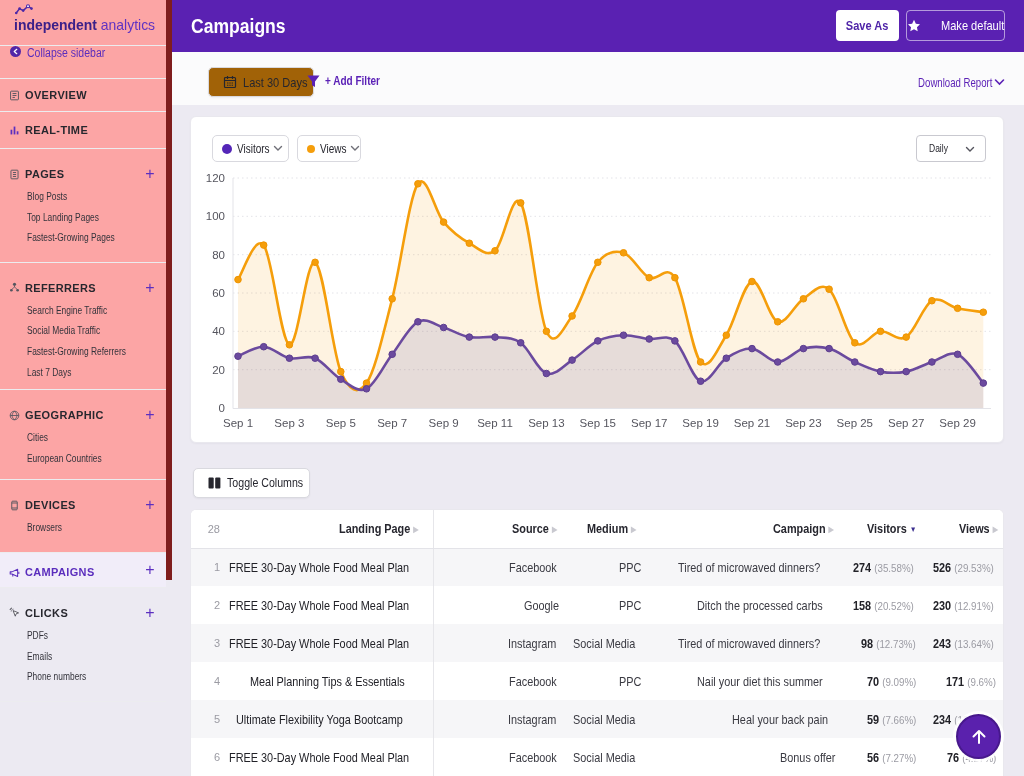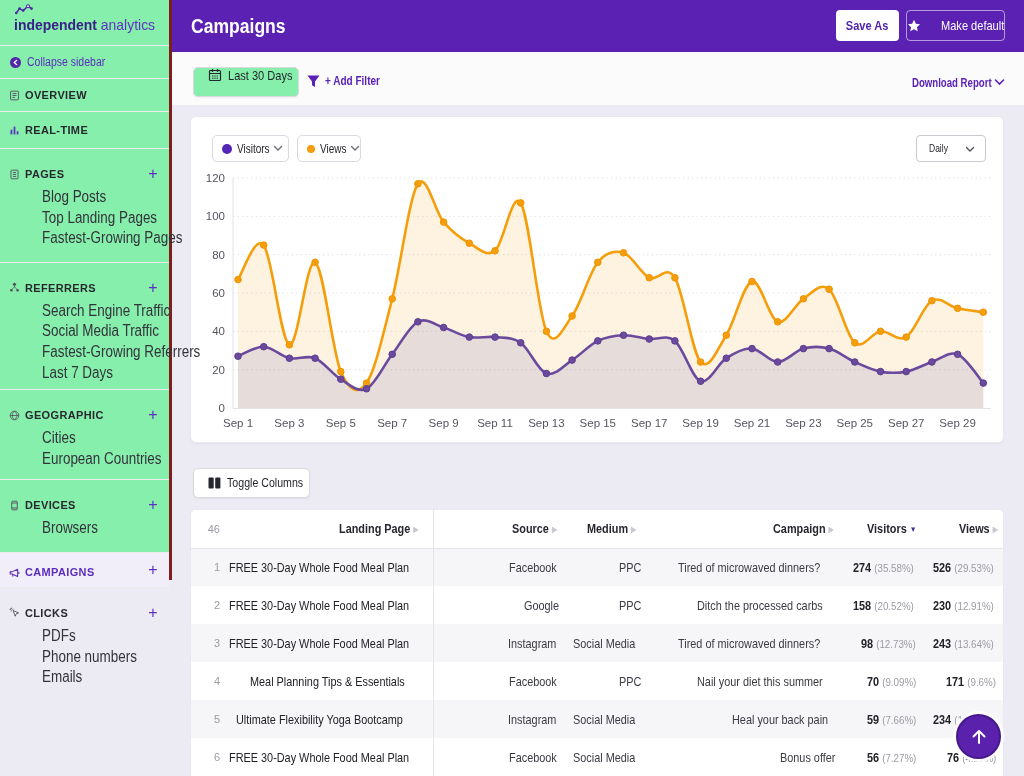--- a/index.html
+++ b/index.html
@@ -1,43 +1,43 @@
 <!DOCTYPE html>
 <html><head>
 <meta charset="utf-8">
 <style>
 *{margin:0;padding:0;box-sizing:border-box}
 html,body{width:1024px;height:776px;overflow:hidden;font-family:"Liberation Sans",sans-serif;background:#eceaf2}
 .fx{display:inline-block;transform:scaleX(0.85);transform-origin:0 50%;white-space:nowrap}
 .fx8{display:inline-block;transform:scaleX(0.8);transform-origin:0 50%;white-space:nowrap}
 .sx{display:inline-block;transform:scaleX(0.84);transform-origin:0 50%;white-space:nowrap}
-.sidebar{position:absolute;left:0;top:0;width:172px;height:580px;background:#86efac;border-right:3px solid #7f1d1d;z-index:20}
+.sidebar{position:absolute;left:0;top:0;width:172px;height:580px;background:#fca5a5;border-right:6px solid #7f1d1d;z-index:20}
 .sb-logo{height:46px;border-bottom:1px solid #ececef;position:relative}
 .logo-txt{position:absolute;left:14px;top:16px;font-size:15px;color:#3b2089;font-weight:bold;white-space:nowrap;transform:scaleX(0.93);transform-origin:0 50%}
 .logo-txt span{font-weight:normal;color:#5f33c2}
-.sb-collapse{height:33px;border-bottom:1px solid #ececef;display:flex;align-items:center;padding-left:9px;color:#5a2dbd;font-size:12.5px}.sb-collapse svg{width:11px;height:11px;flex:0 0 11px}
+.sb-collapse{height:33px;border-bottom:1px solid #ececef;display:flex;padding-left:9px;color:#5a2dbd;font-size:12.5px}.sb-collapse svg{width:11px;height:11px;flex:0 0 11px}
 .sb-item{position:relative;display:flex;align-items:center;height:33px;padding-left:8px;border-bottom:1px solid #ececef}
 .sb-item.rt{height:37px}
 .lbl{font-size:11.8px;font-weight:bold;letter-spacing:0.4px;color:#27272e;margin-left:5px;transform:scaleX(0.93);transform-origin:0 50%;white-space:nowrap}
 .sb-plus{position:absolute;right:8px;top:50%;margin-top:-9px;width:16px;height:18px;color:#5b2fc0;font-size:16px;line-height:17px;text-align:center;font-weight:normal}
 .sb-group{border-bottom:1px solid #ececef;padding:9px 0 13px}.sb-group.g2{padding-bottom:6px}.sb-group.g3{padding-bottom:10px}.sb-head+.sb-sub{margin-top:-3px}
 .sb-head{position:relative;display:flex;align-items:center;height:32px;padding-left:8px}
-.sb-sub{font-size:16px;color:#33333b;height:20.6px;line-height:20.6px;padding-left:42px;white-space:nowrap}
+.sb-sub{font-size:10px;color:#33333b;height:20.6px;line-height:20.6px;padding-left:27px;white-space:nowrap}
 .sb-camp{position:relative;display:flex;align-items:center;height:35px;padding-left:8px;padding-top:5px;background:#f1edf9;border-bottom:1px solid #ececef}
 .sb-camp .lbl{color:#5a2dbd}
 .icon13{width:11px;height:11px;flex:0 0 11px;display:block;margin-left:1px}
 .main{position:absolute;left:172px;top:0;width:852px;height:776px}
 .phead{position:absolute;left:0;top:0;width:852px;height:52px;background:#5a21b2}
 .phead h1{position:absolute;left:19px;top:15px;color:#fff;font-size:19.5px;font-weight:bold;transform:scaleX(0.9);transform-origin:0 50%}
 .btn-saveas{position:absolute;left:664px;top:10px;width:63px;height:31px;background:#fff;border-radius:4px;color:#4f24a8;font-size:13px;font-weight:bold;display:flex;align-items:center;justify-content:center}
 .btn-mkdef{position:absolute;left:734px;top:10px;width:99px;height:31px;border:1px solid rgba(255,255,255,0.55);border-radius:4px;color:#fff;font-size:13px;display:flex;align-items:center;justify-content:center;gap:20px}
 .toolbar{position:absolute;left:0;top:52px;width:852px;height:53px;background:#fbfbfc}
-.btn-30d{position:absolute;left:21px;top:15px;width:106px;height:30px;background:#86efac;border:1px solid #d9d9df;border-radius:5px;box-shadow:0 1px 2px rgba(20,20,40,0.05);font-size:13px;color:#26262e;display:flex;align-items:flex-start;padding-left:14px;gap:6px}
+.btn-30d{position:absolute;left:36px;top:15px;width:106px;height:30px;background:#a16207;border:1px solid #d9d9df;border-radius:5px;box-shadow:0 1px 2px rgba(20,20,40,0.05);font-size:13px;color:#26262e;display:flex;align-items:center;padding-left:14px;gap:6px}
 .addfilter{position:absolute;left:135px;top:22px;color:#5b21b6;font-size:12.5px;font-weight:bold;display:flex;align-items:center;gap:5px}
-.dlreport{position:absolute;right:32px;top:23px;color:#5b21b6;font-size:13px;font-weight:bold}
+.dlreport{position:absolute;right:32px;top:23px;color:#5b21b6;font-size:13px;font-weight:normal}
 .dl-chev{position:absolute;right:19px;top:26px}
 .content{position:absolute;left:0;top:105px;width:852px;height:671px;background:#eceaf2}
 .chartcard{position:absolute;left:18px;top:11px;width:814px;height:327px;background:#fff;border-radius:6px;border:1px solid #e9e8ee;box-shadow:0 1px 2px rgba(20,20,40,0.04)}
 .legbtn svg{flex-shrink:0}.btn-30d svg,.togglebtn svg,.addfilter svg,.btn-mkdef svg{flex-shrink:0}.legbtn{position:absolute;top:18px;height:27px;background:#fff;border:1px solid #d9d9df;border-radius:5px;display:flex;align-items:center;font-size:12.5px;color:#26262e;padding:0 9px}
 .dot{width:8px;height:8px;border-radius:50%;margin-right:5px;flex:0 0 8px}
 .dailysel{position:absolute;top:18px;right:17px;width:70px;height:27px;background:#fff;border:1px solid #c9c9d0;border-radius:4px;font-size:10px;color:#26262e;line-height:25px;padding-left:12px}
 .togglebtn{position:absolute;left:21px;top:363px;width:117px;height:30px;background:#fff;border:1px solid #d9d9df;border-radius:5px;box-shadow:0 1px 2px rgba(20,20,40,0.05);font-size:12.5px;color:#26262e;display:flex;align-items:center;padding-left:14px;gap:6px}
 .tablecard{position:absolute;left:18px;top:404px;width:814px;height:267px;background:#fff;border-radius:6px 6px 0 0;border:1px solid #e9e8ee;border-bottom:none;overflow:hidden}
 table{border-collapse:collapse;width:100%;table-layout:fixed}
 th,td{font-size:12.8px;padding:0;white-space:nowrap;text-align:right}
@@ -158,22 +158,22 @@
   <div class="sb-group">
     <div class="sb-head">
       <svg class="icon13" viewBox="0 0 14 14" fill="none" stroke="#55555e" stroke-width="1.2">
           <path d="M5.2 4.6l7 2.9-3.1 1.1-1.1 3.1-2.8-7.1z" fill="#fff" stroke-linejoin="round"></path>
           <path d="M3.2 0.8v1.8M0.8 3.2h1.8M1.6 1.6l1.2 1.2M5.2 2.2l-0.5 1.6M2.2 5.2l1.6-0.5" stroke-width="1"></path>
         </svg>
       <span class="lbl">CLICKS</span>
         <span class="sb-plus">+</span>
     </div>
     <div class="sb-sub"><span class="sx">PDFs</span></div>
+    <div class="sb-sub"><span class="sx">Emails</span></div>
     <div class="sb-sub"><span class="sx">Phone numbers</span></div>
-    <div class="sb-sub"><span class="sx">Emails</span></div>
   </div>
 </div>
 <div class="main">
   <div class="phead">
     <h1>Campaigns</h1>
     <div class="btn-saveas">
         <span class="fx" style="transform-origin:50% 50%">Save As</span>
       </div>
     <div class="btn-mkdef">
         <svg width="14" height="14" viewBox="0 0 14 14" fill="#fff">
@@ -329,21 +329,21 @@
       <svg width="13" height="12" viewBox="0 0 13 12" fill="#26262e">
           <rect x="0.5" y="0.5" width="5.2" height="11" rx="1"></rect>
           <rect x="7.2" y="0.5" width="5.2" height="11" rx="1"></rect>
         </svg>
       <span class="fx">Toggle Columns</span>
     </div>
     <div class="tablecard">
       <table>
         <tbody>
             <tr class="hdr">
-          <th class="c-num" style="font-weight:normal;color:#9b9ba3">46</th>
+          <th class="c-num" style="font-weight:normal;color:#9b9ba3">28</th>
           <th class="c-lp"><span class="fx">Landing Page <span class="sortr">▶</span></span></th>
           <th class="c-src"><span class="fx">Source <span class="sortr">▶</span></span></th>
           <th class="c-med"><span class="fx">Medium <span class="sortr">▶</span></span></th>
           <th class="c-cmp"><span class="fx">Campaign <span class="sortr">▶</span></span></th>
           <th class="c-vis"><span class="fx">Visitors <span style="color:#3b2f8f;font-size:8px;vertical-align:1px">▼</span></span></th>
           <th class="c-vws"><span class="fx">Views <span class="sortr">▶</span></span></th>
         </tr>
         <tr class="odd">
           <td class="c-num">1</td>
           <td class="c-lp"><span class="fx">FREE 30-Day Whole Food Meal Plan</span></td>

